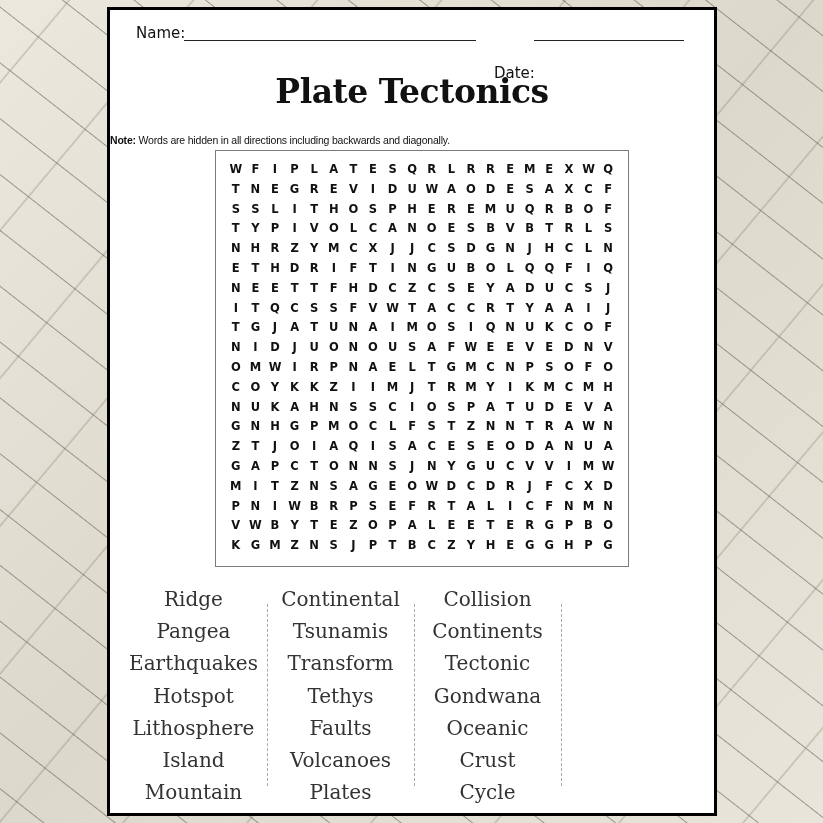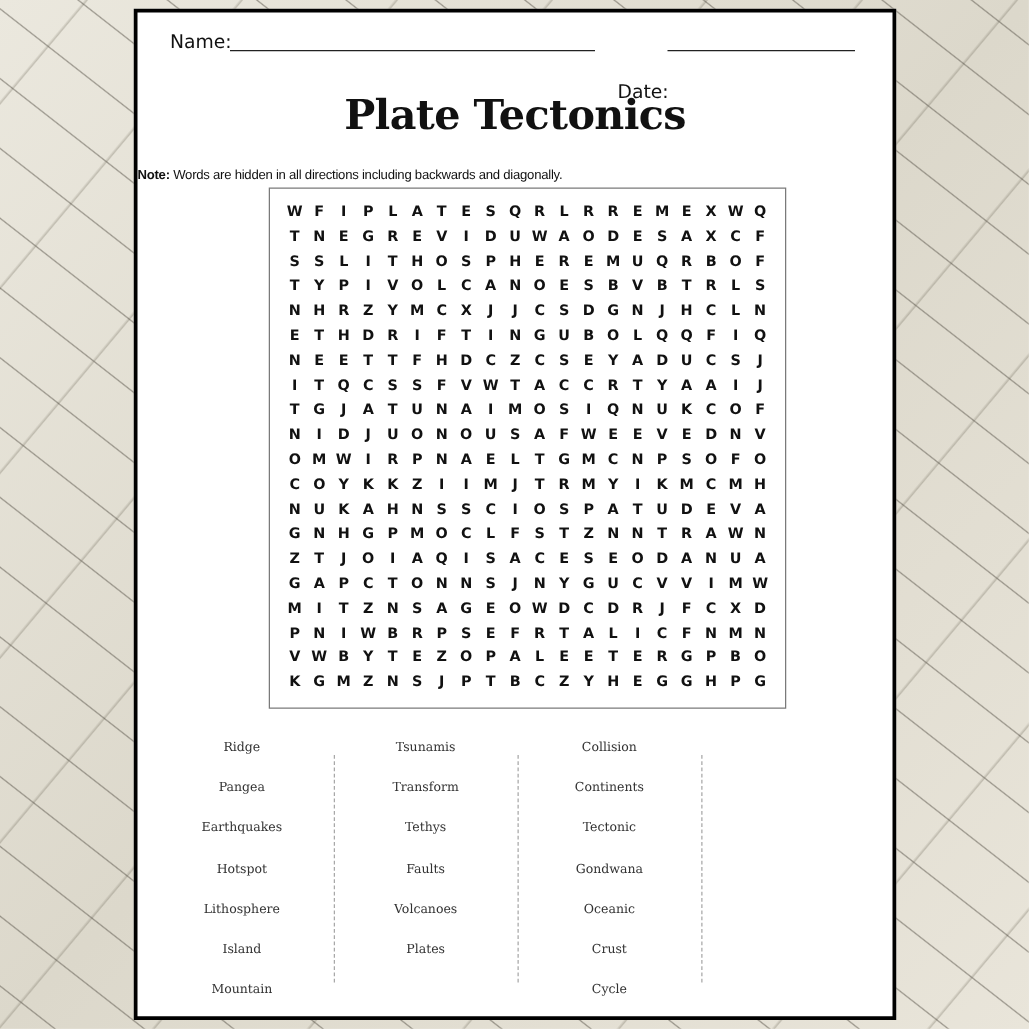--- a/index.html
+++ b/index.html
@@ -84,21 +84,21 @@
       width: 588px; height: 220px;
     }
     .word-col {
       position: absolute; top: 0;
       width: 147px;
     }
     .word {
       height: 32.2px;
       text-align: center;
       font-family: "DejaVu Serif", serif;
-      font-size: 10px;
+      font-size: 20px;
       color: #333;
       line-height: 22px;
     }
     .divider {
       position: absolute;
       top: 16px; height: 182px; width: 0;
       border-left: 1.5px dashed #a8a8a8;
     }
   </style>
 </head>
@@ -529,20 +529,21 @@
         <div class="word">Ridge</div>
         <div class="word">Pangea</div>
         <div class="word">Earthquakes</div>
         <div class="word">Hotspot</div>
         <div class="word">Lithosphere</div>
         <div class="word">Island</div>
         <div class="word">Mountain</div>
       </div>
     <div class="divider" style="left:147px;"></div>
     <div class="word-col" style="left:147px;">
+        <div class="word">Continental</div>
         <div class="word">Tsunamis</div>
         <div class="word">Transform</div>
         <div class="word">Tethys</div>
         <div class="word">Faults</div>
         <div class="word">Volcanoes</div>
         <div class="word">Plates</div>
       </div>
     <div class="divider" style="left:294px;"></div>
     <div class="word-col" style="left:294px;">
         <div class="word">Collision</div>

